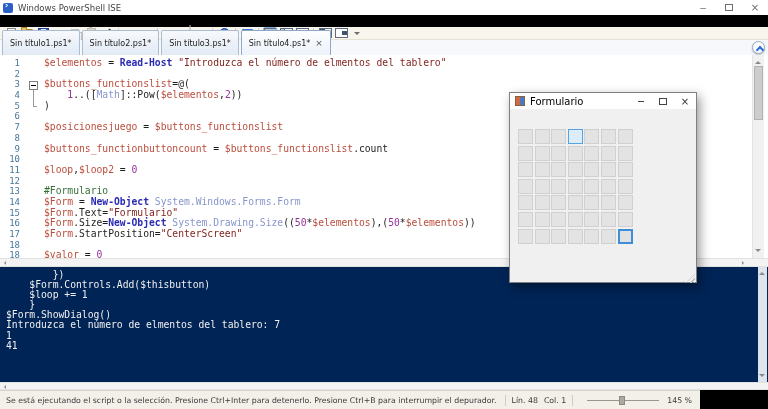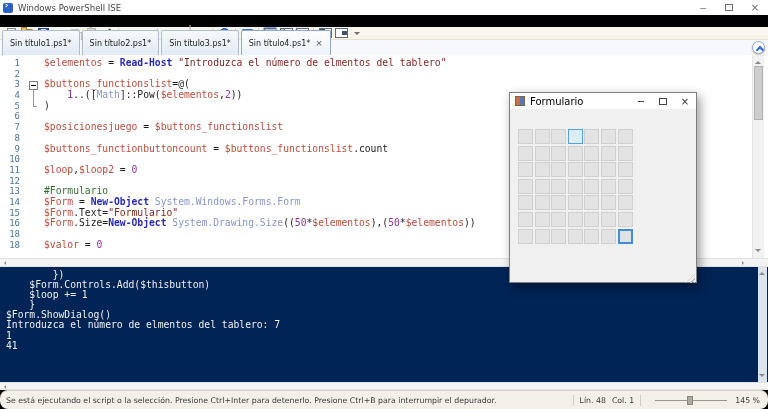--- a/index.html
+++ b/index.html
@@ -93,22 +93,22 @@
   .ehscroll{top:258px;height:9px;}
   .chscroll{top:382px;height:8px;}
   .arr-l{position:absolute;left:2px;top:2px;width:0;height:0;border:2.5px solid transparent;border-right-color:#8a8a8a;}
   .arr-r{position:absolute;right:22px;top:2px;width:0;height:0;border:2.5px solid transparent;border-left-color:#8a8a8a;}
   
   .console{position:absolute;left:0;top:267px;width:768px;height:115px;background:#012456;overflow:hidden;
            padding:3px 0 0 6px;box-sizing:border-box;}
   .con-line{font-family:"DejaVu Sans Mono",monospace;font-size:9.7px;line-height:10.1px;color:#f0f0f0;white-space:pre;}
   .cvscroll{position:absolute;right:1px;top:267px;width:9px;height:115px;background:#dde4ec;}
   
-  .statusbar{position:absolute;left:0;top:390px;width:768px;height:19px;background:#f2f0e9;
-             border-top:1px solid #d8d5cb;display:flex;align-items:center;box-sizing:border-box;font-size:7.8px;color:#3a3a3a;border-radius:8px;}
+  .statusbar{position:absolute;left:0;top:390px;width:700px;height:19px;background:#f2f0e9;
+             border-top:1px solid #d8d5cb;display:flex;align-items:center;box-sizing:border-box;font-size:7.8px;color:#3a3a3a;}
   .status-msg{padding-left:6px;flex:1;white-space:nowrap;overflow:hidden;}
   .sb-sep{width:1px;height:11px;background:#cfccc2;margin:0 6px;}
   .linecol{white-space:nowrap;}
   .zoom-slider{width:72px;height:11px;position:relative;margin:0 8px;}
   .zoom-track{position:absolute;left:0;right:0;top:5px;height:1px;background:#9a968c;}
   .zoom-thumb{position:absolute;left:32px;top:1px;width:6px;height:9px;background:#aeaaa0;border:1px solid #8d897f;box-sizing:border-box;}
   .zoom-label{padding-right:8px;white-space:nowrap;}
   
   .round-btn{position:absolute;right:3px;top:41px;width:13px;height:13px;border-radius:50%;background:#fbfcfe;
              border:1px solid #93aac6;box-shadow:0 1px 2px rgba(0,0,0,.25);box-sizing:border-box;}
@@ -249,20 +249,21 @@
         <div class="code-row"><span class="gut">7</span><span class="fold"></span><span class="code"><span class="tk-v">$posicionesjuego</span><span class="tk-p"> = </span><span class="tk-v">$buttons_functionslist</span></span></div>
         <div class="code-row"><span class="gut">8</span><span class="fold"></span><span class="code"></span></div>
         <div class="code-row"><span class="gut">9</span><span class="fold"></span><span class="code"><span class="tk-v">$buttons_functionbuttoncount</span><span class="tk-p"> = </span><span class="tk-v">$buttons_functionslist</span><span class="tk-p">.count</span></span></div>
         <div class="code-row"><span class="gut">10</span><span class="fold"></span><span class="code"></span></div>
         <div class="code-row"><span class="gut">11</span><span class="fold"></span><span class="code"><span class="tk-v">$loop</span><span class="tk-p">,</span><span class="tk-v">$loop2</span><span class="tk-p"> = </span><span class="tk-n">0</span></span></div>
         <div class="code-row"><span class="gut">12</span><span class="fold"></span><span class="code"></span></div>
         <div class="code-row"><span class="gut">13</span><span class="fold"></span><span class="code"><span class="tk-cm">#Formulario</span></span></div>
         <div class="code-row"><span class="gut">14</span><span class="fold"></span><span class="code"><span class="tk-v">$Form</span><span class="tk-p"> = </span><span class="tk-c">New-Object</span><span class="tk-p"> </span><span class="tk-t">System.Windows.Forms.Form</span></span></div>
         <div class="code-row"><span class="gut">15</span><span class="fold"></span><span class="code"><span class="tk-v">$Form</span><span class="tk-p">.Text=</span><span class="tk-s">"Formulario"</span></span></div>
         <div class="code-row"><span class="gut">16</span><span class="fold"></span><span class="code"><span class="tk-v">$Form</span><span class="tk-p">.Size=</span><span class="tk-c">New-Object</span><span class="tk-p"> </span><span class="tk-t">System.Drawing.Size</span><span class="tk-p">((</span><span class="tk-n">50</span><span class="tk-p">*</span><span class="tk-v">$elementos</span><span class="tk-p">),(</span><span class="tk-n">50</span><span class="tk-p">*</span><span class="tk-v">$elementos</span><span class="tk-p">))</span></span></div>
+        <div class="code-row"><span class="gut">17</span><span class="fold"></span><span class="code"><span class="tk-v">$Form</span><span class="tk-p">.StartPosition=</span><span class="tk-s">"CenterScreen"</span></span></div>
         <div class="code-row"><span class="gut">18</span><span class="fold"></span><span class="code"></span></div>
         <div class="code-row"><span class="gut">18</span><span class="fold"></span><span class="code"><span class="tk-v">$valor</span><span class="tk-p"> = </span><span class="tk-n">0</span></span></div>
       </div>
   </div>
   <div class="vscroll">
     <span class="arr-up" style="top:3px"></span>
     <div class="vs-thumb"></div>
     <span class="arr-dn" style="bottom:3px"></span>
   </div>
 

